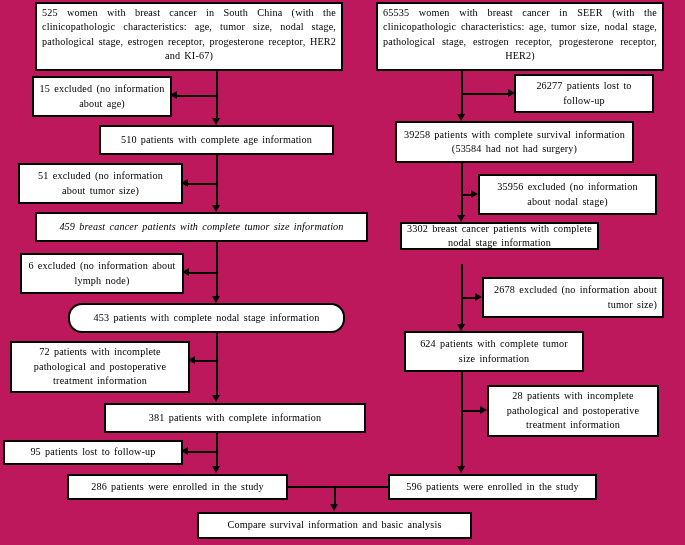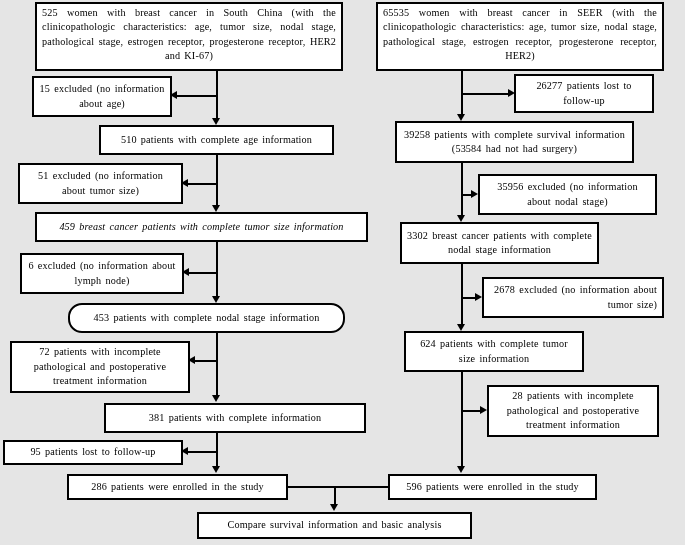--- a/index.html
+++ b/index.html
@@ -6,21 +6,21 @@
   html, body {
     width: 685px; height: 545px;
     background: #ffffff;
     font-family: "Liberation Serif", "DejaVu Serif", serif;
     color: #000000;
     overflow: hidden;
   }
   #canvas {
     position: relative;
     width: 685px; height: 545px;
-    background: #e5e5e5;
+    background: #be185d;
   }
   .box {
     position: absolute;
     border: 2px solid #000;
     background: #fff;
     display: flex;
     align-items: center;
     justify-content: center;
     text-align: center;
     font-size: 10.2px;
@@ -116,21 +116,21 @@
   </div>
 
   <div class="box" style="left:395px; top:121px; width:239px; height:42px;">
     <span>39258 patients with complete survival information (53584 had not had surgery)</span>
   </div>
 
   <div class="box" style="left:478px; top:174px; width:179px; height:41px;">
     <span>35956 excluded (no information about nodal stage)</span>
   </div>
 
-  <div class="box" style="left:400px; top:222px; width:199px; height:42px;">
+  <div class="box" style="left:400px; top:222px; width:199px; height:28px;">
     <span>3302 breast cancer patients with complete nodal stage information</span>
   </div>
 
   <div class="box" style="left:482px; top:277px; width:182px; height:41px;text-align:right;">
     <span>2678 excluded (no information about tumor size)</span>
   </div>
 
   <div class="box" style="left:404px; top:331px; width:180px; height:41px;">
     <span>624 patients with complete tumor size information</span>
   </div>

